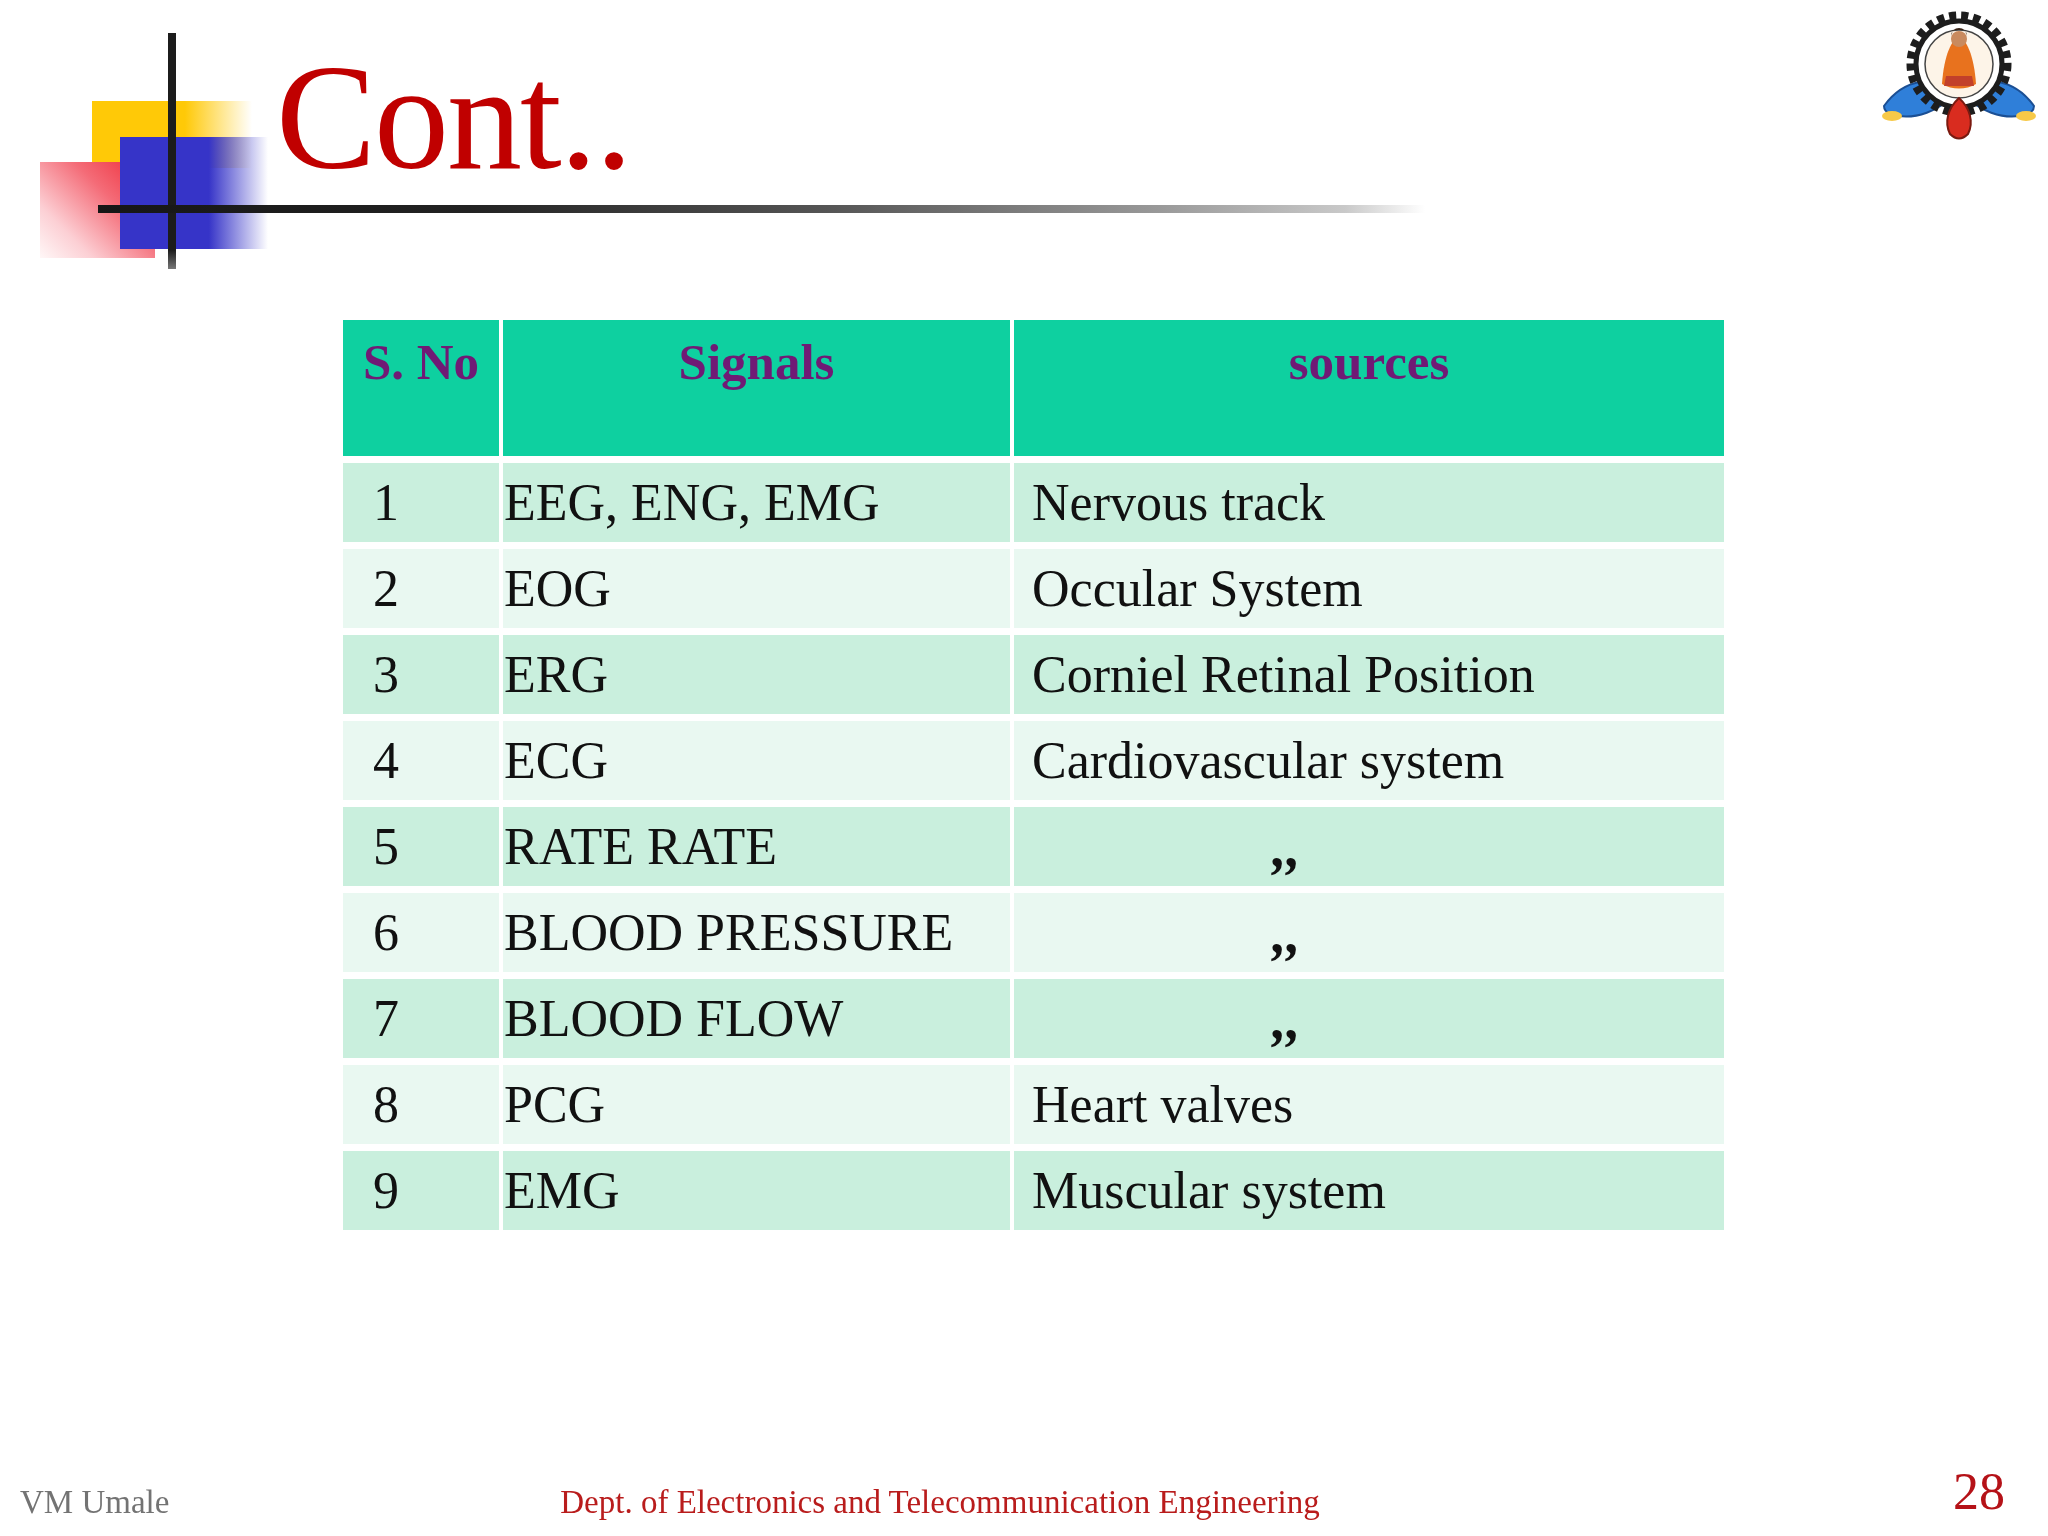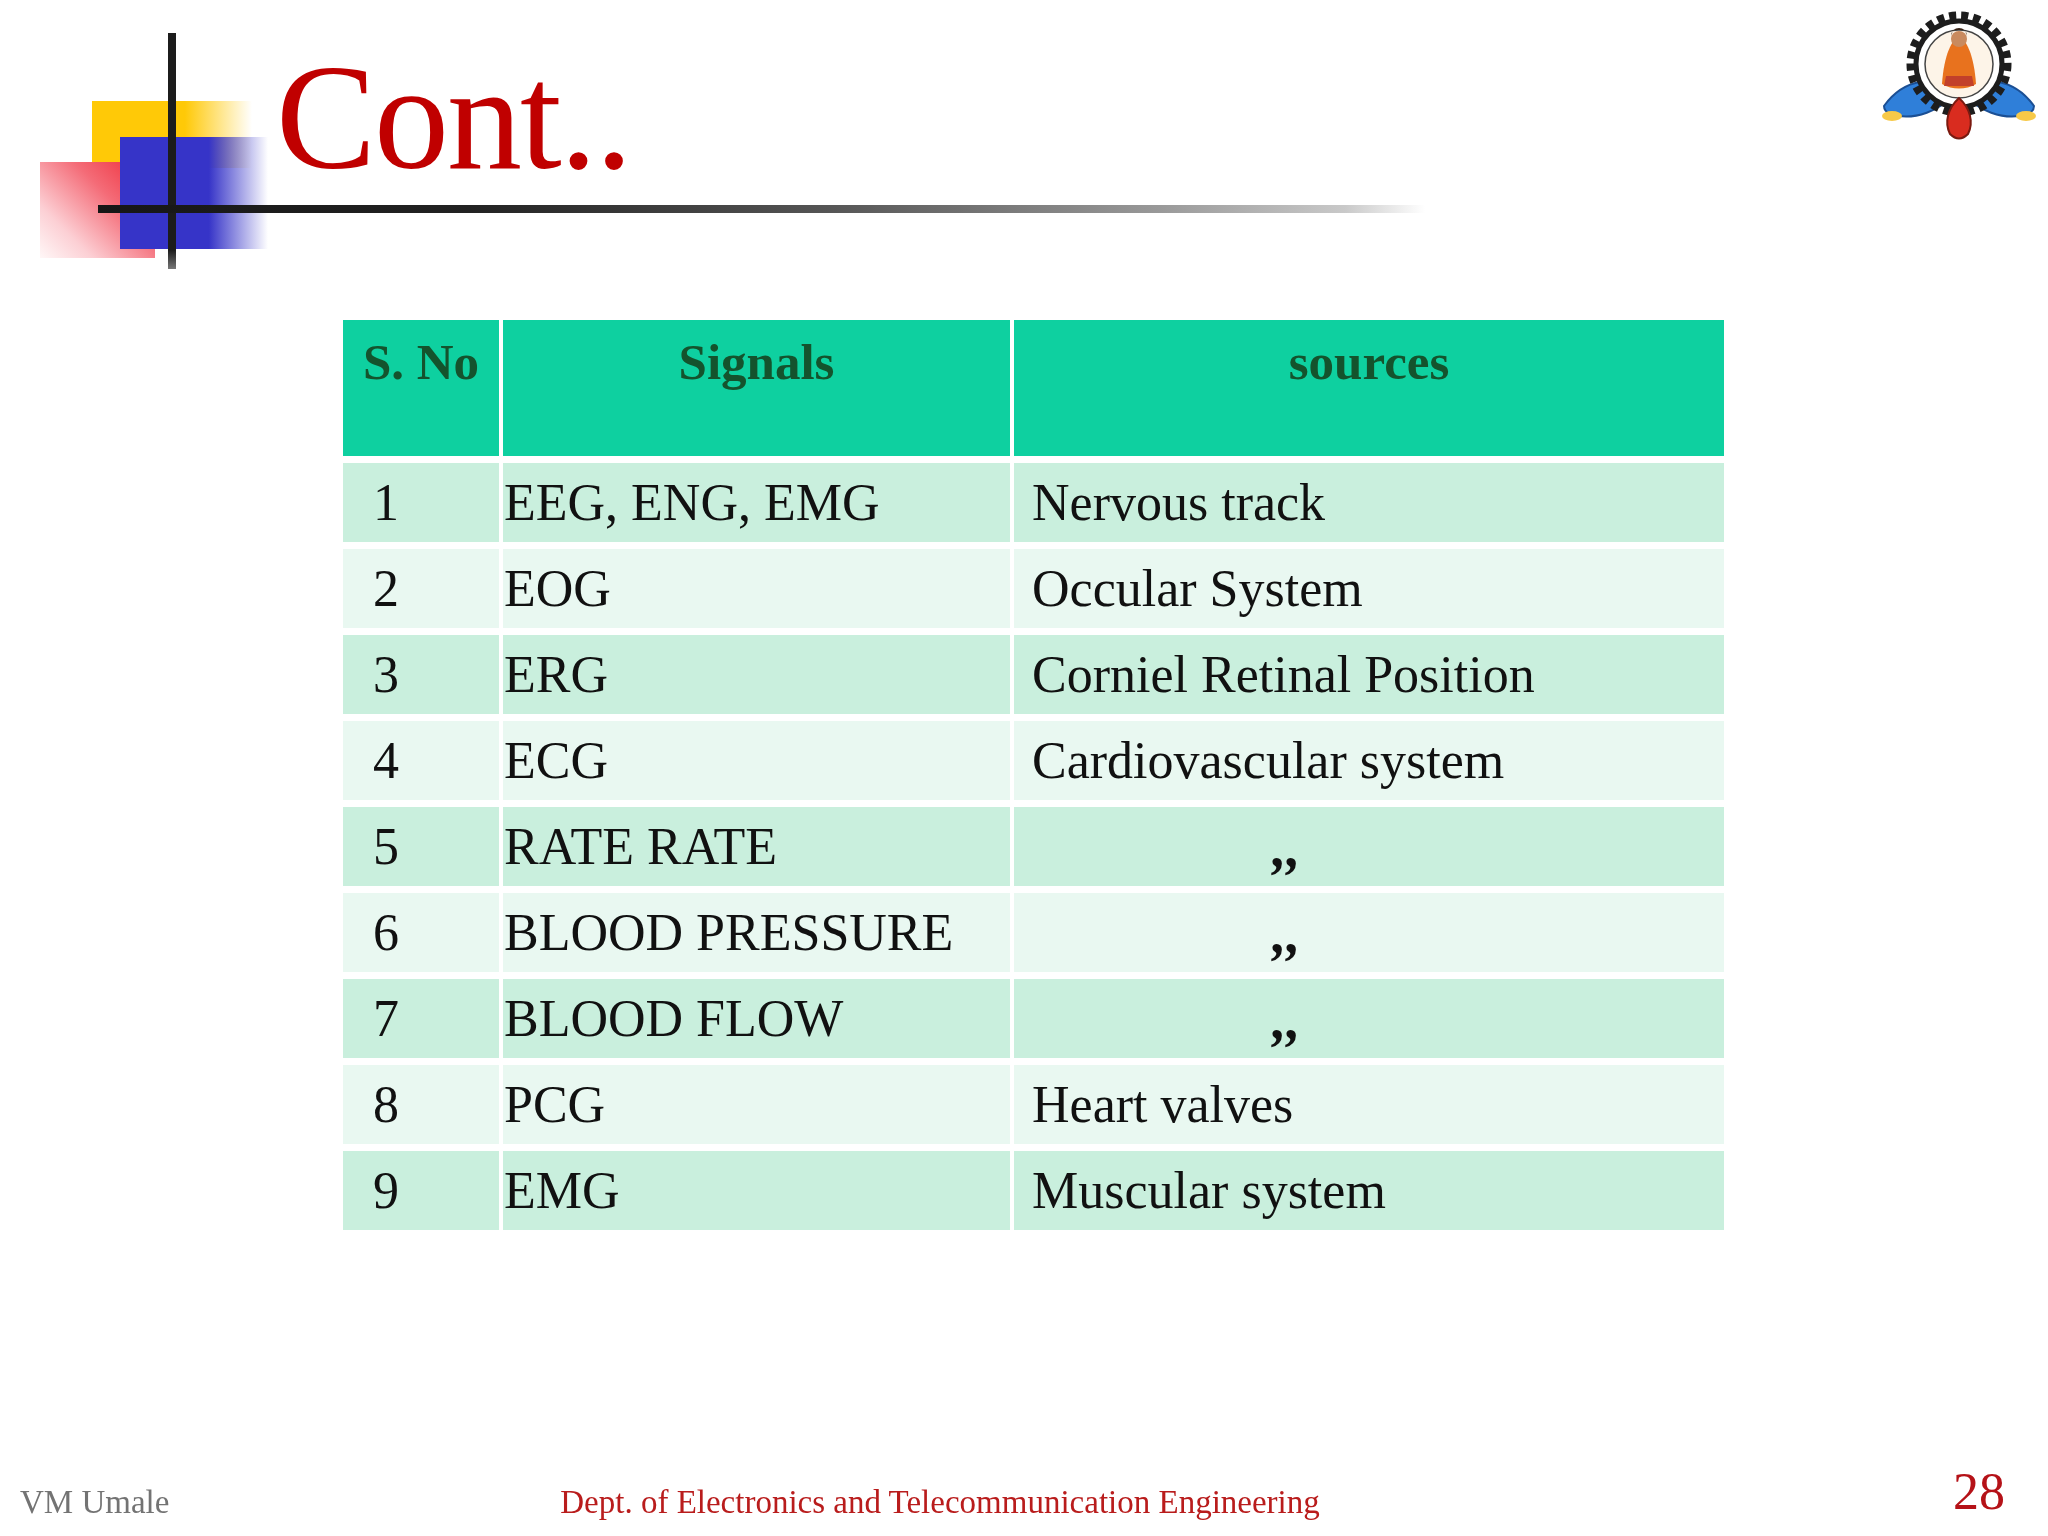--- a/index.html
+++ b/index.html
@@ -40,21 +40,21 @@
   
   .logo{position:absolute;left:1876px;top:6px;width:166px;height:140px;}
   
   table.sig{
     position:absolute;left:339px;top:313px;
     border-collapse:separate;border-spacing:4px 7px;
     table-layout:fixed;width:1389px;
     font-size:52px;color:#111;
   }
   table.sig thead td{
-    background:#0ED0A0;color:#14532d;font-weight:bold;
+    background:#0ED0A0;color:#701a75;font-weight:bold;
     text-align:center;vertical-align:top;
     height:125px;padding-top:10px;line-height:1.28;font-size:51px;
   }
   table.sig tbody td{
     height:77px;vertical-align:middle;
   }
   table.sig tbody tr:nth-child(odd) td{background:#C9EFDD;}
   table.sig tbody tr:nth-child(even) td{background:#E9F8F1;}
   td.c-no{padding-left:30px;}
   td.c-sig{}

